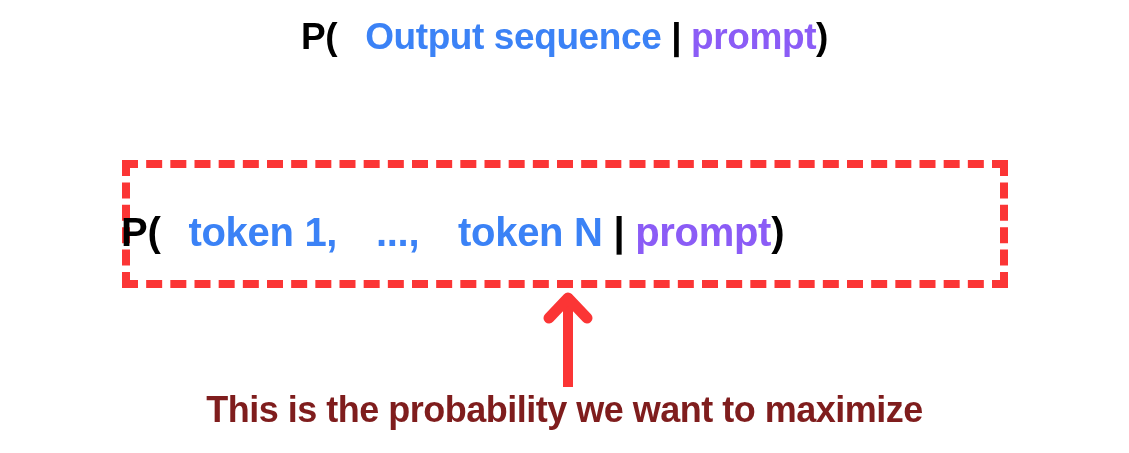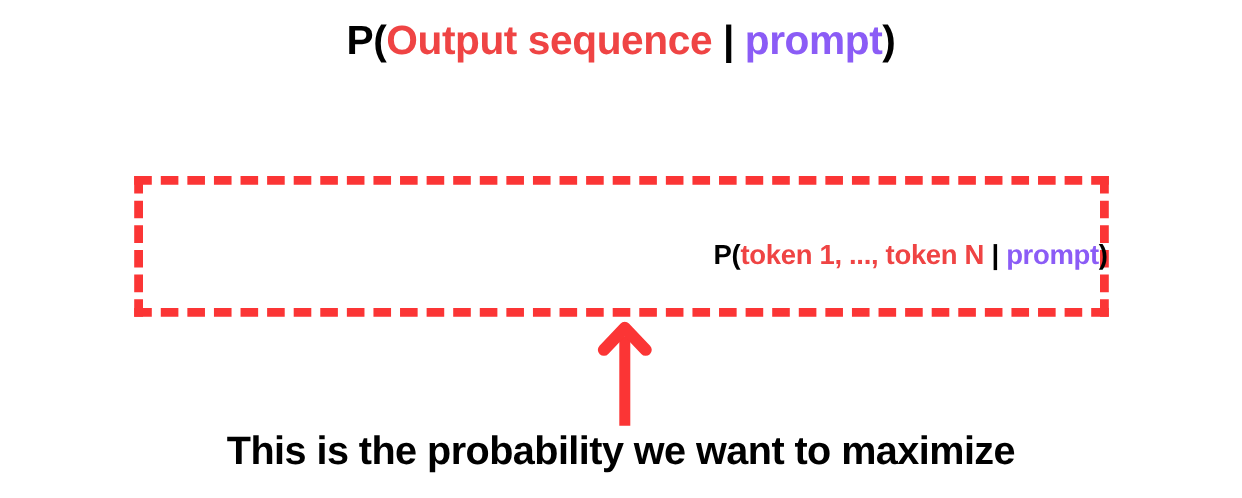--- a/index.html
+++ b/index.html
@@ -50,35 +50,35 @@
   }
 
   .boxed-formula {
     position: absolute;
     left: 0;
     top: 0;
     width: 886px;
     height: 128px;
     display: flex;
     align-items: center;
-    justify-content: flex-end;
-    font-size: 25px;
+    justify-content: flex-start;
+    font-size: 40px;
     font-weight: 700;
     letter-spacing: -0.3px;
     white-space: nowrap;
     color: #000000;
   }
   .boxed-formula .inner-shift {
     display: inline-block;
     transform: translateX(-9px);
   }
 
   
   .tok-black { color: #000000; }
-  .tok-blue  { color: #ef4444; }
+  .tok-blue  { color: #3b82f6; margin-left: 28px; }
   .tok-green { color: #8b5cf6; }
   .tok-pipe  { color: #000000; }
 
   
   .arrow-wrap {
     position: absolute;
     left: 537px;
     top: 292px;
     width: 62px;
     height: 98px;
@@ -93,21 +93,21 @@
   .caption {
     position: absolute;
     left: 0;
     top: 388px;
     width: 1129px;
     text-align: center;
     font-size: 36px;
     font-weight: 700;
     letter-spacing: -0.5px;
     white-space: nowrap;
-    color: #000000;
+    color: #7f1d1d;
     line-height: 1.2;
   }
 </style>
 </head>
 <body>
 
 <div class="stage">
 
   <div class="title-formula">
     <span class="tok-black">P(</span><span class="tok-blue">Output sequence</span><span class="tok-pipe"> | </span><span class="tok-green">prompt</span><span class="tok-black">)</span>

